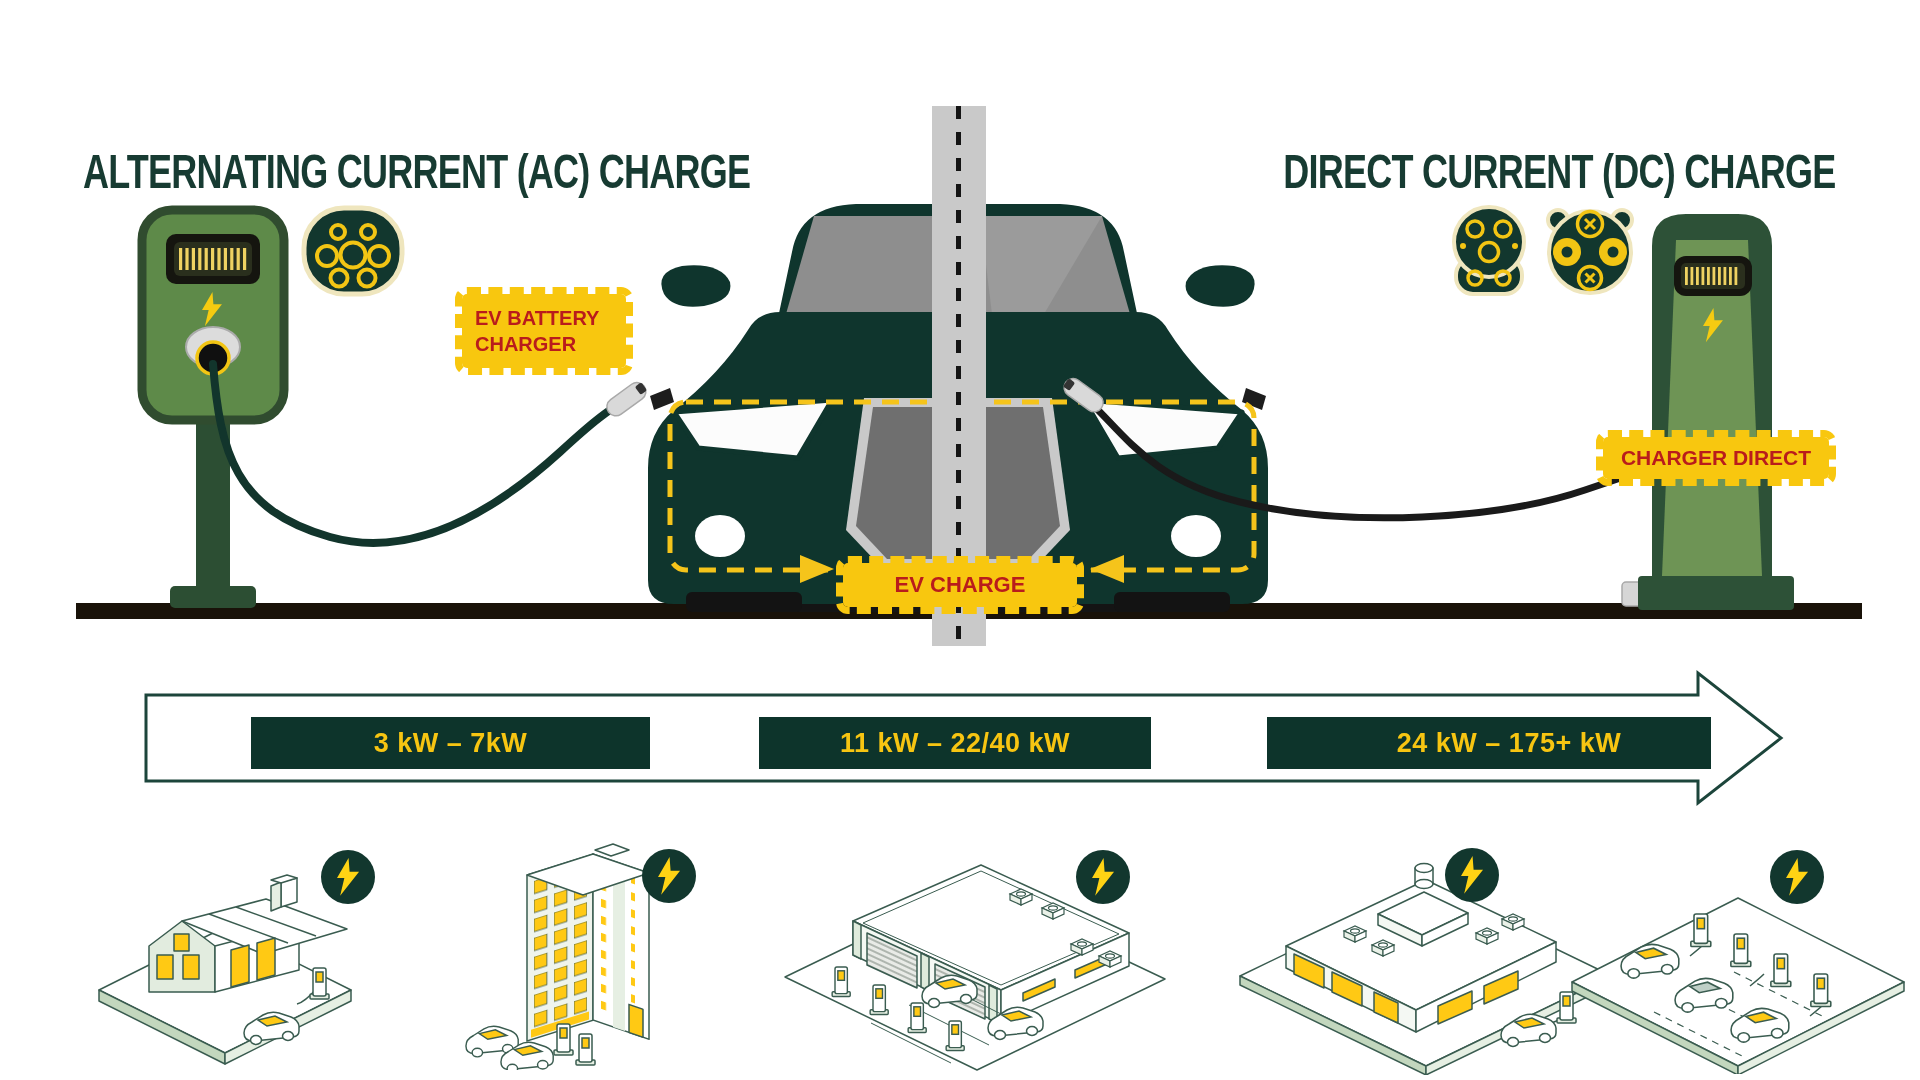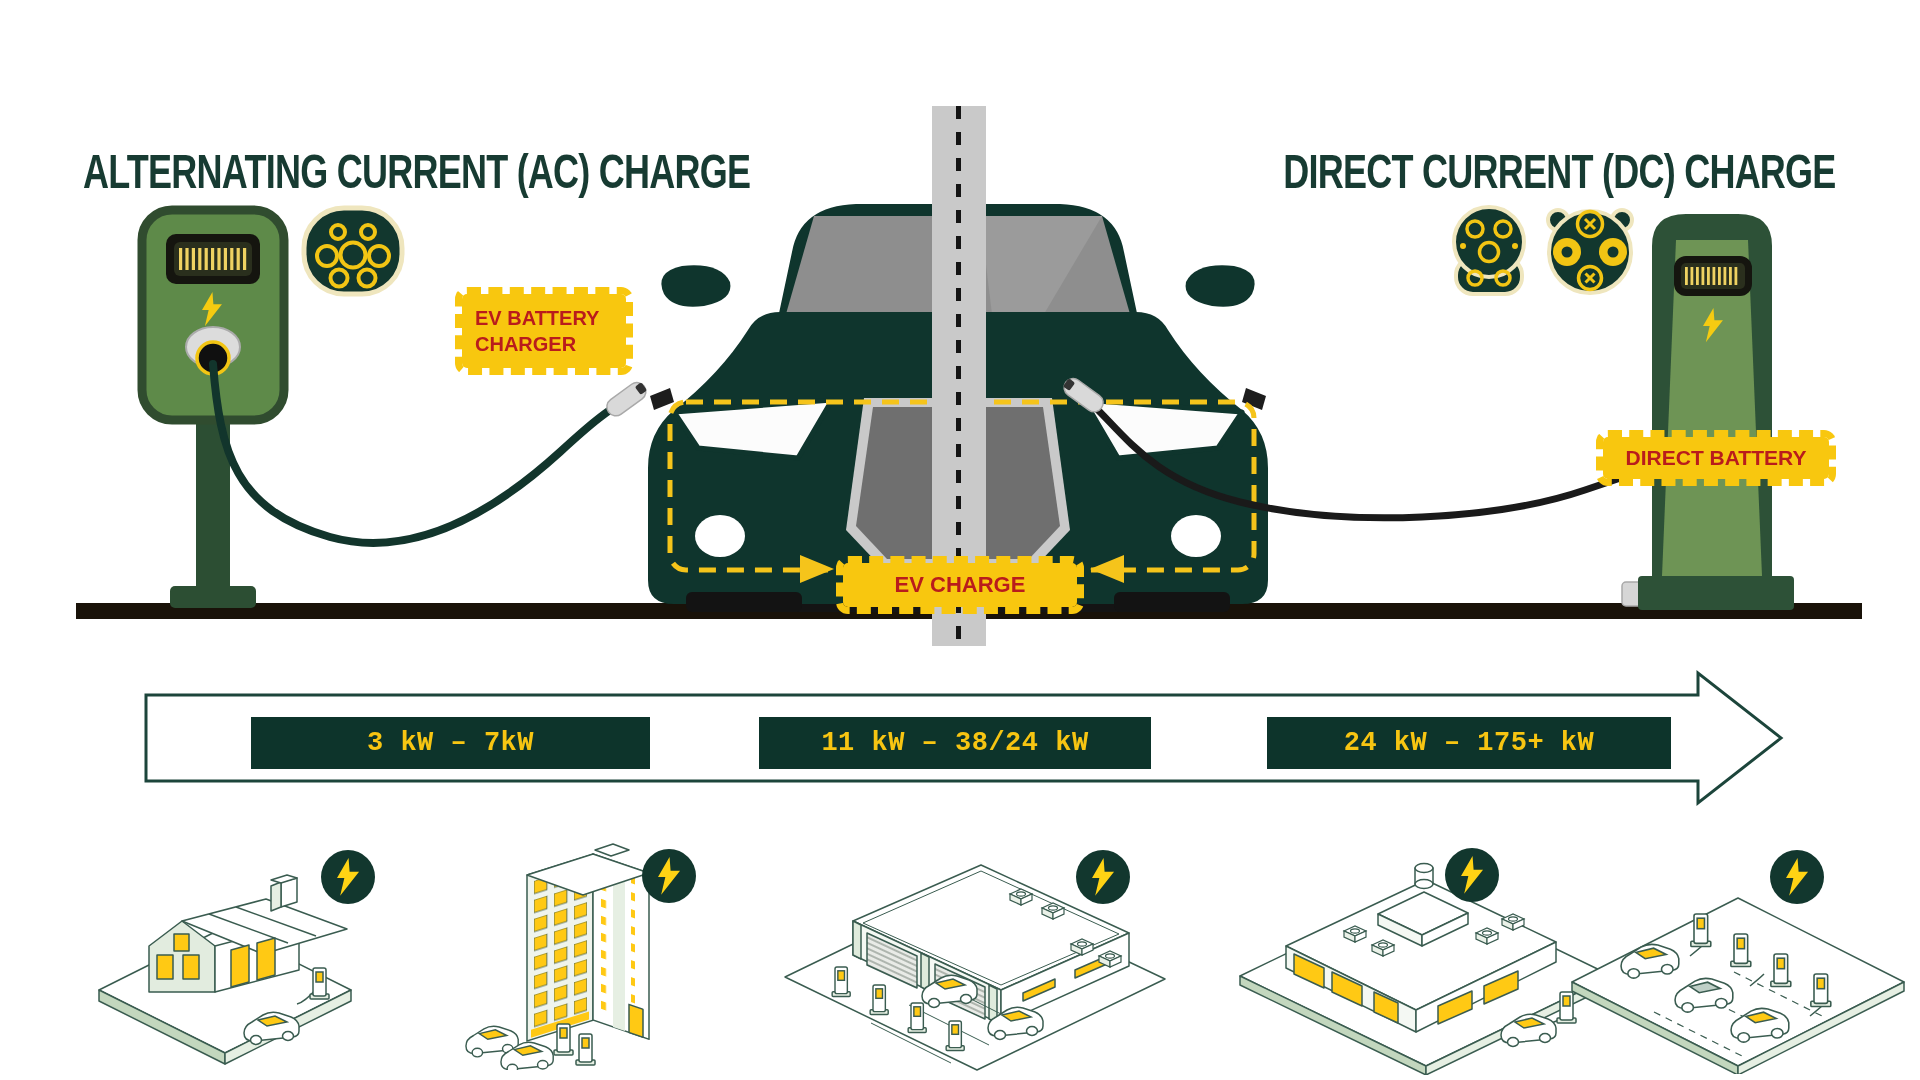--- a/index.html
+++ b/index.html
@@ -20,24 +20,24 @@
   .stamp{position:absolute;z-index:7;background:#F8C70F;border:7px dashed #F8C70F;
          background-clip:padding-box;border-radius:12px;color:#b91c1c;font-weight:bold;
          display:flex;align-items:center;box-sizing:border-box;}
   #label-evbc{left:455px;top:255px;width:178px;height:88px;font-size:20px;line-height:26px;
               padding-left:13px;text-align:left;}
   #label-cb{left:1596px;top:398px;width:240px;height:56px;font-size:21px;justify-content:center;}
   #label-evb{left:836px;top:524px;width:248px;height:58px;font-size:22px;justify-content:center;}
   
   .power-box{position:absolute;top:685px;height:52px;background:#0D342B;color:#F7C512;
              font-size:27px;font-weight:bold;letter-spacing:0.5px;display:flex;
-             align-items:center;justify-content:center;z-index:3;font-family:Liberation Mono, monospace;}
+             align-items:center;justify-content:center;z-index:3;}
   #pb1{left:251px;width:399px;}
   #pb2{left:759px;width:392px;}
-  #pb3{left:1267px;width:404px;}
+  #pb3{left:1267px;width:404px;padding-left:40px;}
   
   .badge{position:absolute;width:54px;height:54px;z-index:2;}
   svg{display:block;}
   .lift{z-index:5;}
   .lift6{z-index:6;}
   .lift3{z-index:3;}
   .lift2{z-index:2;}
 </style>
 </head>
 <body>
@@ -208,34 +208,34 @@
     <g transform="translate(1082,362) rotate(36)">
       <rect x="-20" y="-9" width="44" height="18" rx="9" fill="#D9D9D9" stroke="#A9A9A9" stroke-width="1.5"></rect>
       <rect x="-20" y="-5" width="8" height="10" rx="2" fill="#333333"></rect>
     </g>
   </svg>
 
   <div class="stamp" id="label-evbc">
     <span>EV BATTERY CHARGER</span>
   </div>
   <div class="stamp" id="label-cb">
-    <span>DIRECT BATTERY</span>
+    <span>CHARGER DIRECT</span>
   </div>
   <div class="stamp" id="label-evb">
     <span>EV CHARGE</span>
   </div>
 
   <svg class="abs" style="left:130px;top:628px;z-index:2" width="1700" height="156" viewBox="0 0 1700 156">
     <polygon points="16,35 1568,35 1568,13 1651,78 1568,143 1568,121 16,121" fill="#ffffff" stroke="#1C453B" stroke-width="3" stroke-linejoin="miter"></polygon>
   </svg>
   <div class="power-box" id="pb1">
     <span>3 kW – 7kW</span>
   </div>
   <div class="power-box" id="pb2">
-    <span>11 kW – 38/24 kW</span>
+    <span>11 kW – 22/40 kW</span>
   </div>
   <div class="power-box" id="pb3">
     <span>24 kW – 175+ kW</span>
   </div>
 
   <svg class="abs" style="left:85px;top:790px" width="280" height="250" viewBox="0 0 280 250">
     <g stroke="#3A5C50" stroke-width="1.5" stroke-linejoin="round">
       <polygon points="14,168 140,105 266,168 140,231" fill="#ffffff"></polygon>
       <polygon points="14,168 14,179 140,242 140,231" fill="#C3D7BE"></polygon>
       <polygon points="266,168 266,179 140,242 140,231" fill="#E6EFE3"></polygon>

